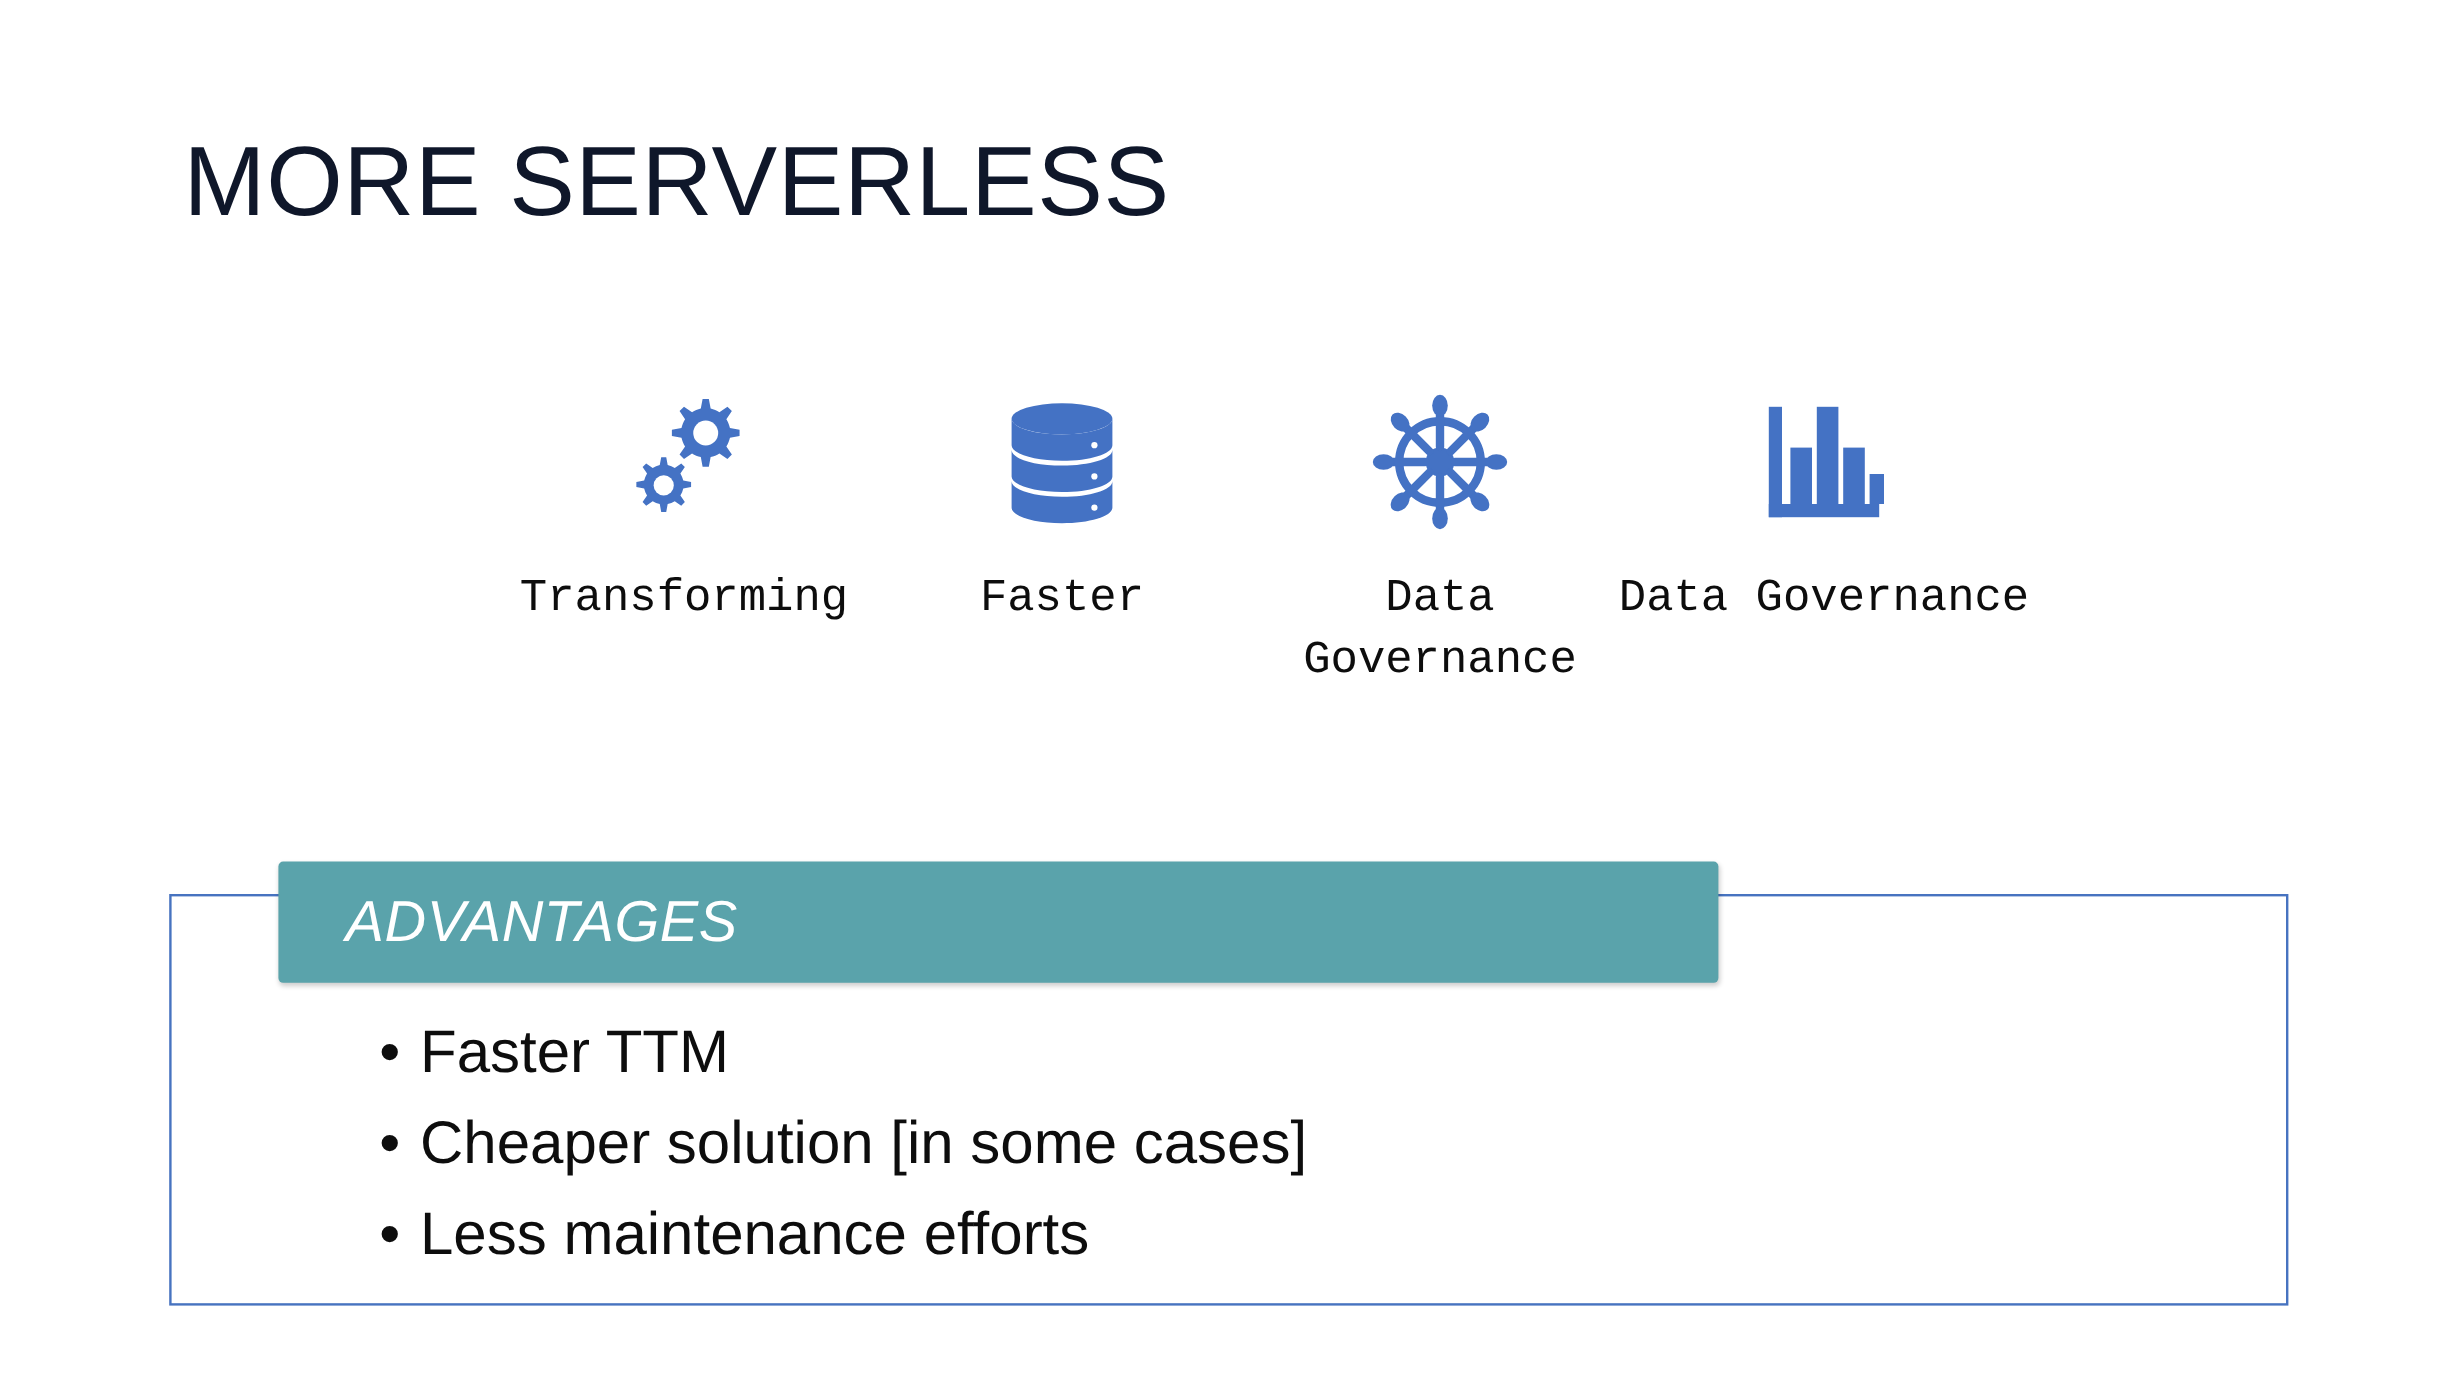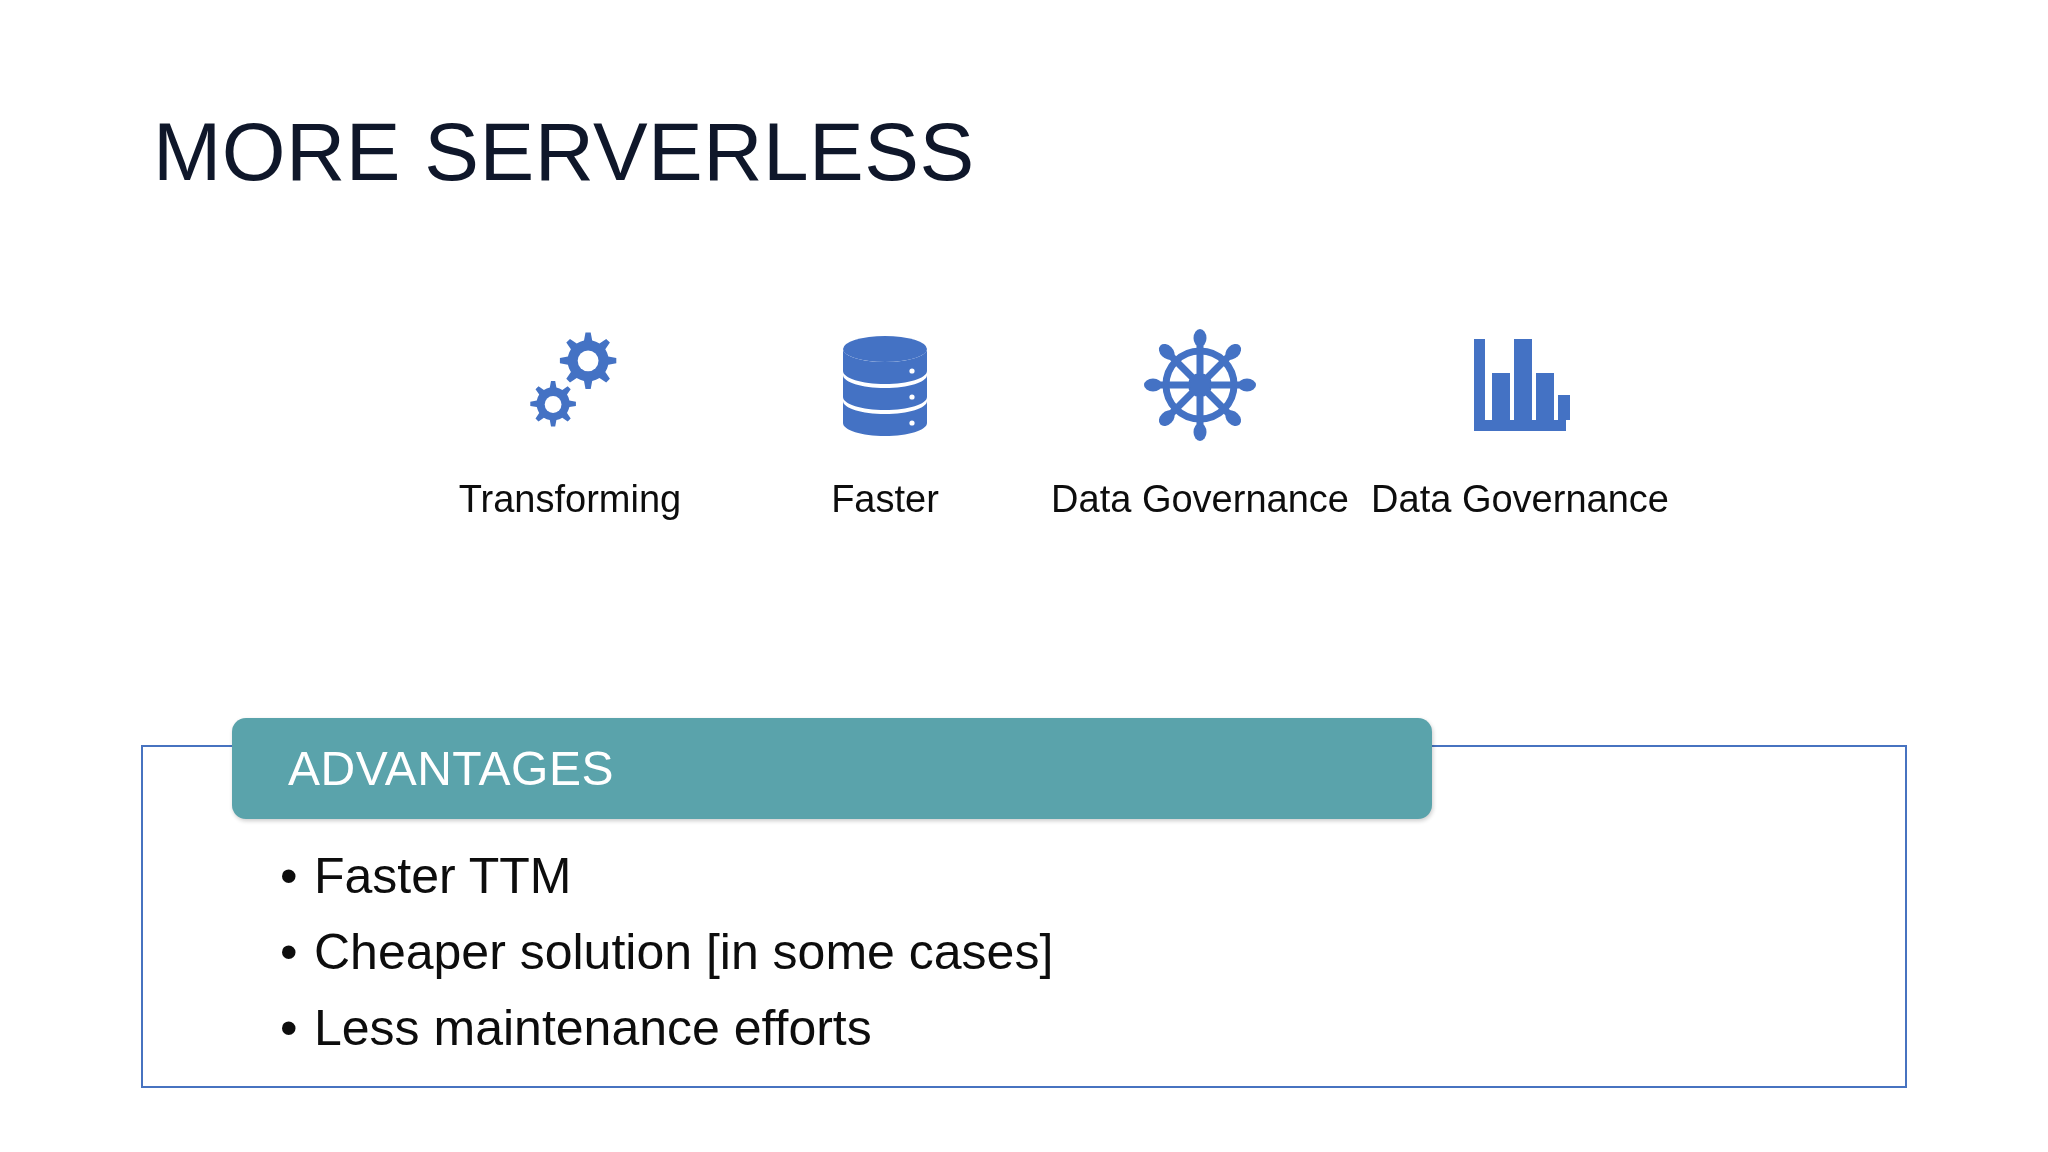--- a/index.html
+++ b/index.html
@@ -64,21 +64,21 @@
   .icon-art {
     height: 120px;
     display: flex;
     align-items: center;
     justify-content: center;
   }
   .icon-art svg { display: block; }
 
   .icon-label {
     margin-top: 28px;
-    font-family: Liberation Sans, sans-serif;
+    font-family: Liberation Mono, monospace;
     font-stretch: condensed;
     font-size: 38px;
     line-height: 52px;
     color: #0d0d0d;
     font-weight: 400;
   }
   .icon-label.wide { width: 420px; margin-left: -60px; }
 
   
   .adv-box {
@@ -92,26 +92,27 @@
     background: transparent;
   }
 
   .adv-header {
     position: absolute;
     left: 232px;
     top: 718px;
     width: 1200px;
     height: 101px;
     background: #5aa3ab;
-    border-radius: 14px;
+    border-radius: 4px;
     box-shadow: 1px 2px 4px rgba(0,0,0,0.20);
     display: flex;
     align-items: center;
     box-sizing: border-box;
     padding-left: 56px;
+    font-style: italic;
   }
   .adv-header-text {
     font-family: "Liberation Sans Narrow", "Liberation Sans", sans-serif;
     font-stretch: condensed;
     font-size: 48px;
     line-height: 56px;
     color: #ffffff;
     font-weight: 400;
     letter-spacing: 0.5px;
   }
@@ -126,20 +127,21 @@
     list-style: none;
   }
   .adv-list li {
     font-family: "Liberation Sans Narrow", "Liberation Sans", sans-serif;
     font-stretch: condensed;
     font-size: 50px;
     line-height: 76px;
     color: #0d0d0d;
     font-weight: 400;
     white-space: nowrap;
+    margin-left: 36px;
   }
   .adv-list li .bullet {
     display: inline-block;
     width: 34px;
     color: #0d0d0d;
   }
 </style>
 </head>
 <body>
 

